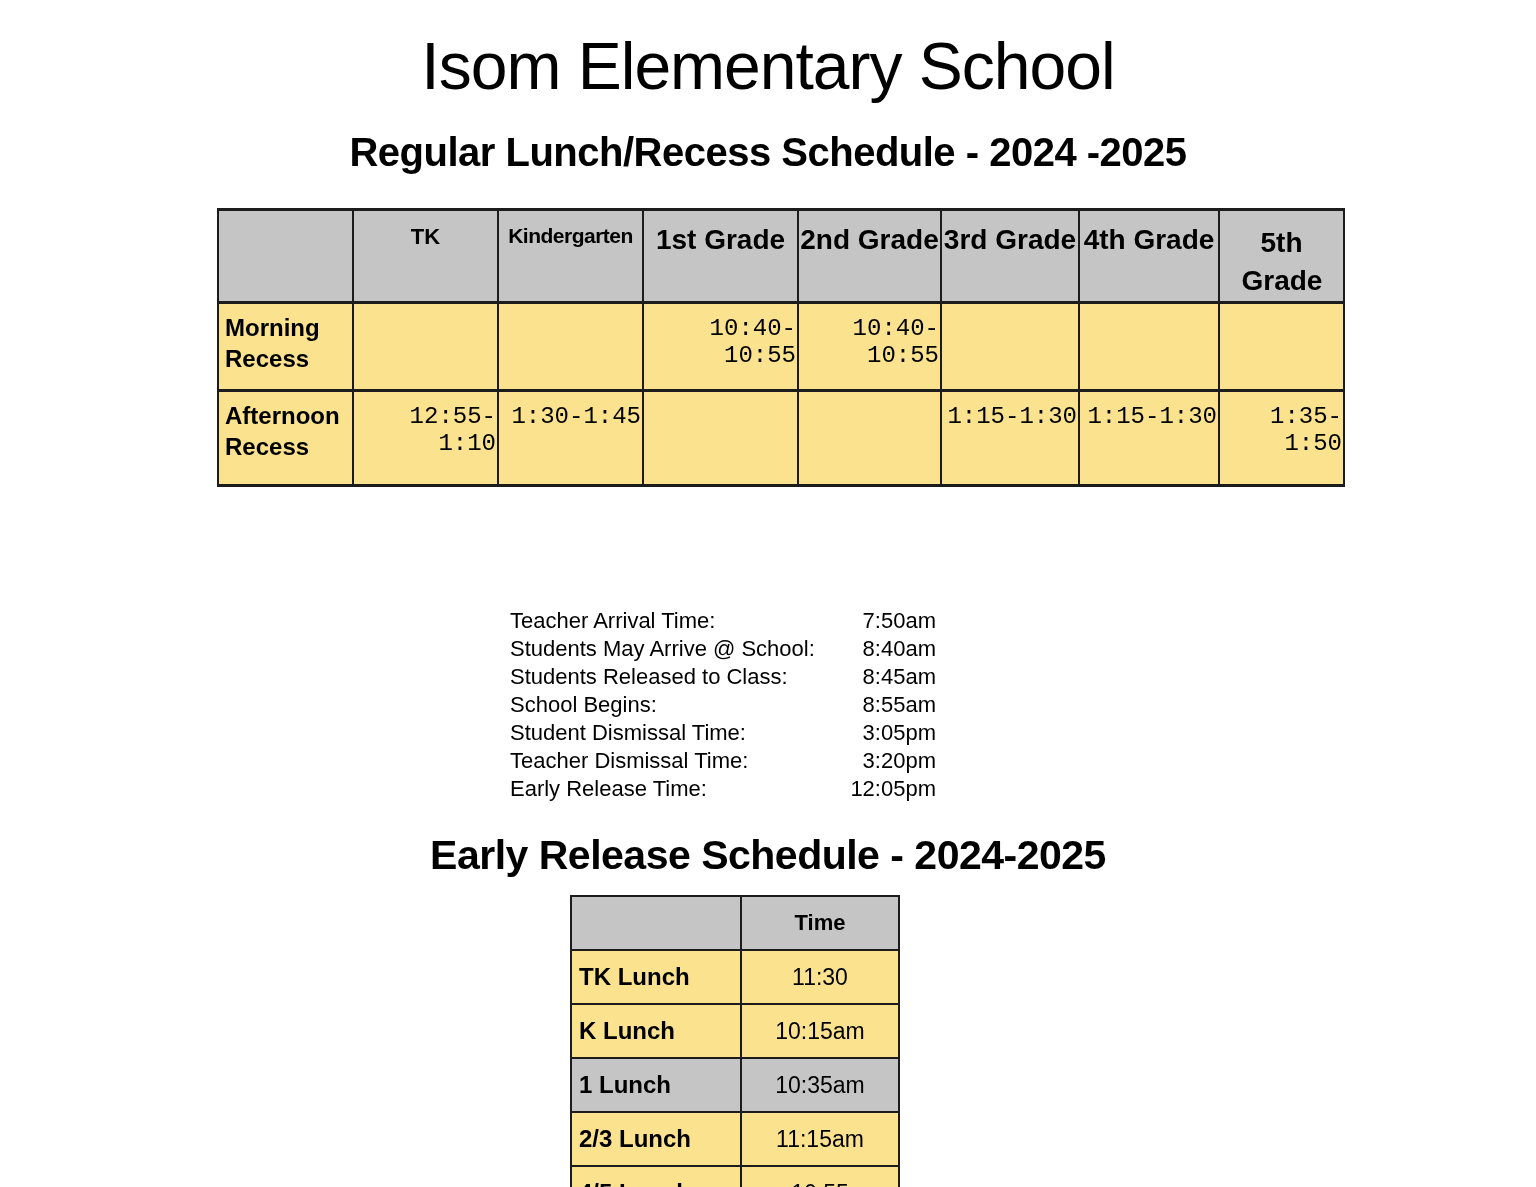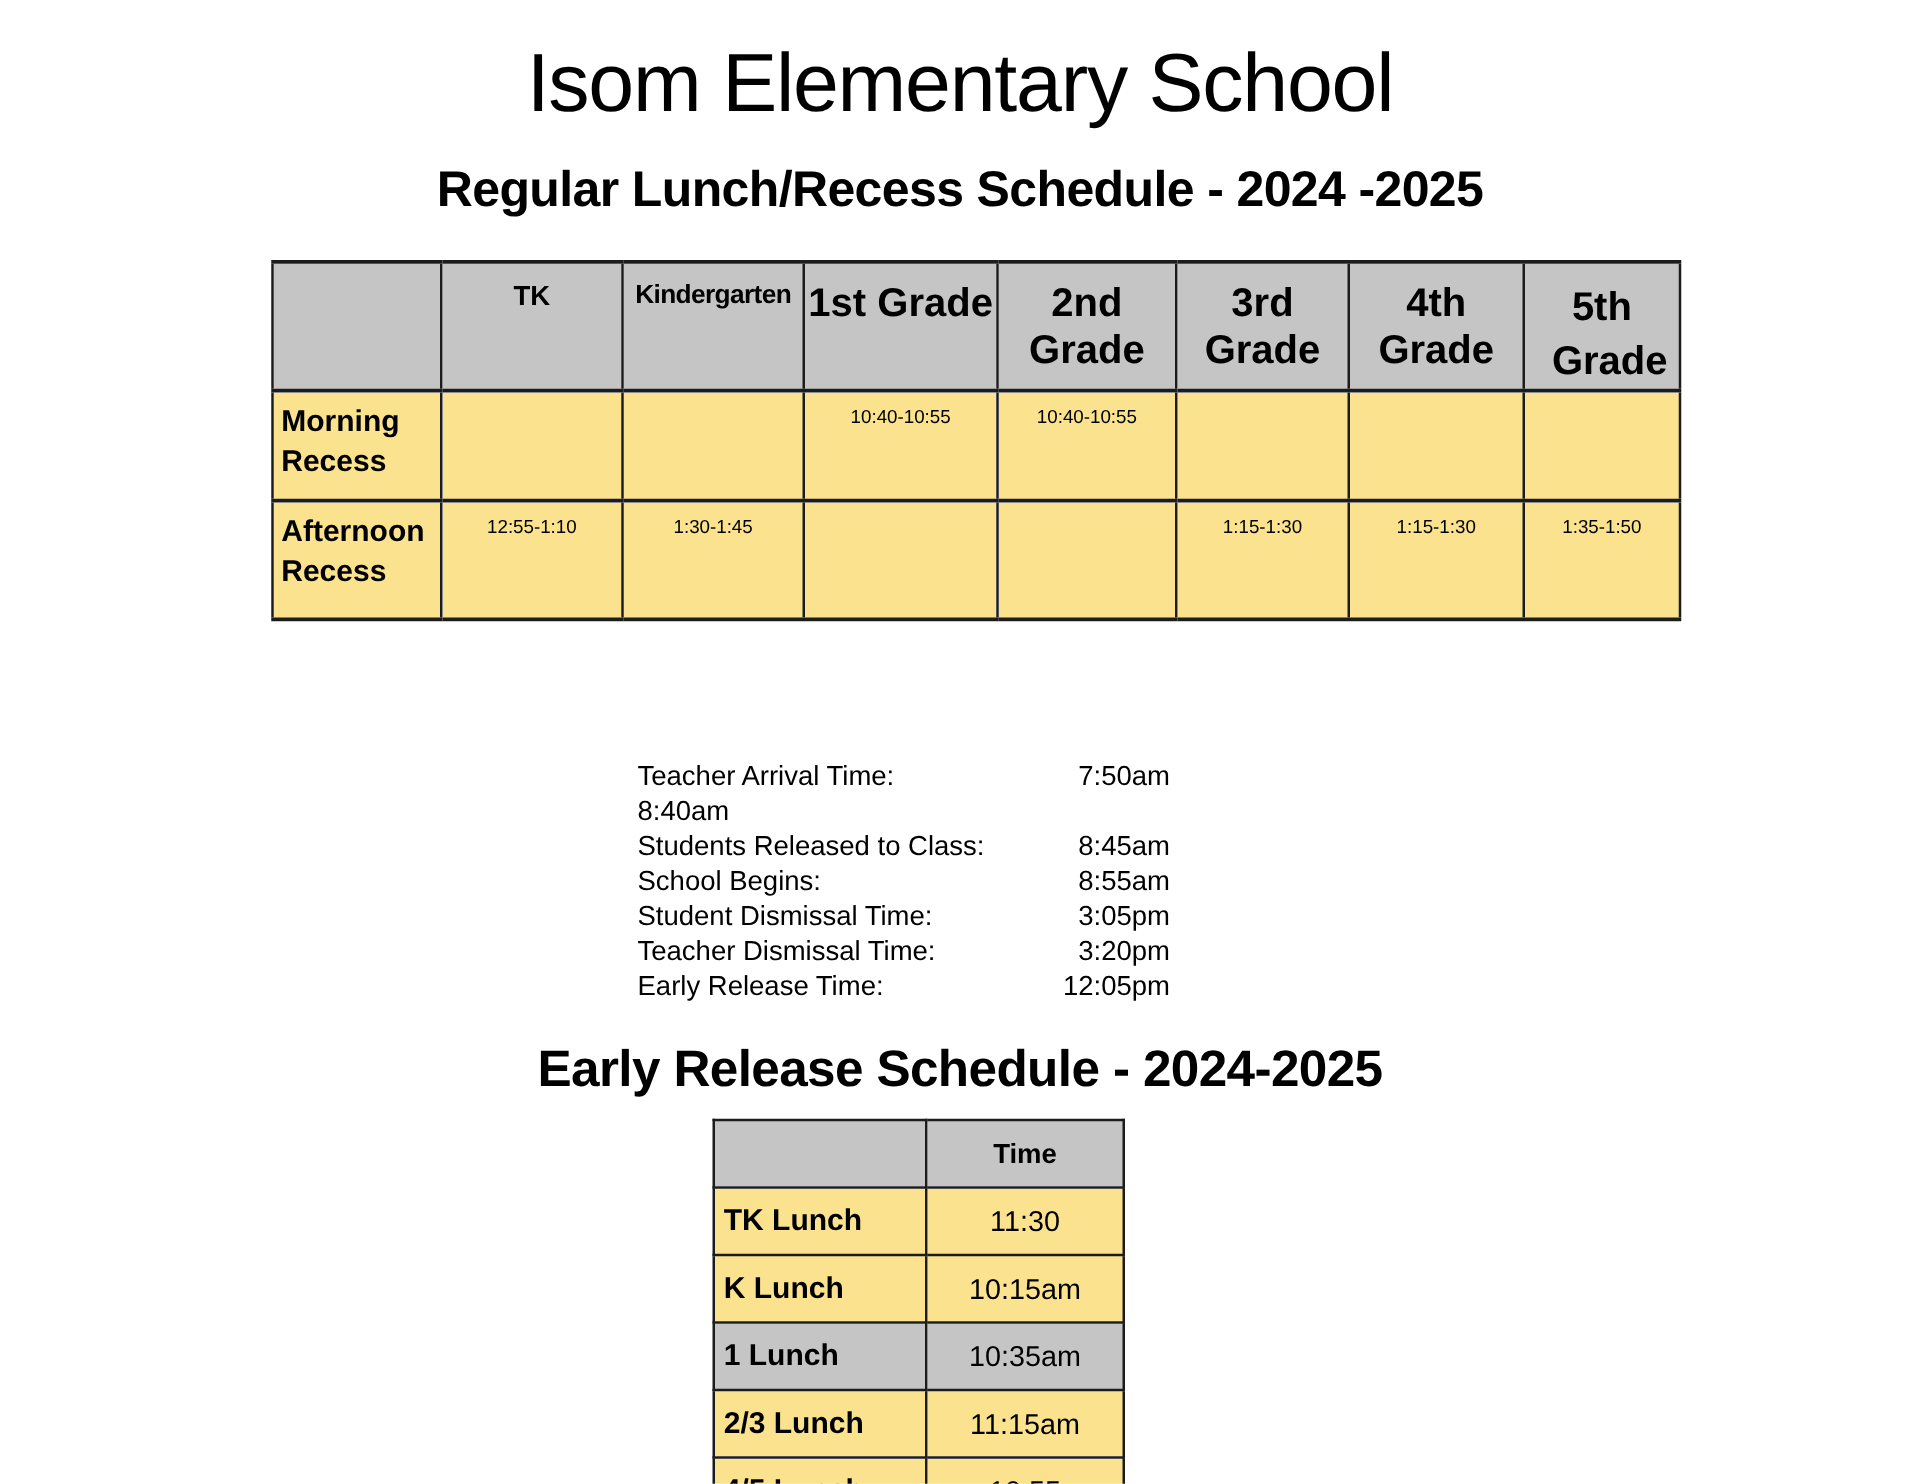--- a/index.html
+++ b/index.html
@@ -52,21 +52,21 @@
   .main-table th, .main-table td {
     border-left: 2px solid var(--border);
     border-right: 2px solid var(--border);
     border-top: 3px solid var(--border);
     border-bottom: 3px solid var(--border);
     overflow: hidden;
   }
   .main-table thead tr { height: 87px; }
   .main-table th {
     background: var(--gray);
-    font-size: 32px;
+    font-size: 28px;
     font-weight: bold;
     text-align: center;
     vertical-align: top;
     padding-top: 13px;
   }
   .main-table th:nth-child(2) { font-size: 22px; }
   .main-table th:nth-child(3) { font-size: 21px; letter-spacing: -0.5px; padding-left: 1px; padding-right: 1px; }
   .head-wrap {
     display: inline-block;
     max-width: 80px;
@@ -79,24 +79,25 @@
   .r-afternoon { height: 95px; }
   td.rowlabel {
     font-size: 24px;
     font-weight: bold;
     text-align: left;
     vertical-align: top;
     padding: 8px 2px 0 6px;
     line-height: 1.32;
   }
   td.timecell {
-    font-size: 15px;
-    text-align: center;
+    font-size: 24px;
+    text-align: right;
     vertical-align: top;
     padding-top: 11px;
+    font-family: Liberation Mono, monospace;
   }
 
   
   .daily-times {
     position: absolute;
     top: 607px; left: 510px;
     width: 426px;
     font-size: 22px;
     line-height: 28px;
   }
@@ -199,20 +200,21 @@
     </tbody>
   </table>
 </div>
 
 <div class="daily-times">
   <div class="dt-row">
     <span class="dt-label">Teacher Arrival Time:</span>
     <span class="dt-value">7:50am</span>
   </div>
   <div class="dt-row">
+    <span class="dt-label">Students May Arrive @ School:</span>
     <span class="dt-value">8:40am</span>
   </div>
   <div class="dt-row">
     <span class="dt-label">Students Released to Class:</span>
     <span class="dt-value">8:45am</span>
   </div>
   <div class="dt-row">
     <span class="dt-label">School Begins:</span>
     <span class="dt-value">8:55am</span>
   </div>

